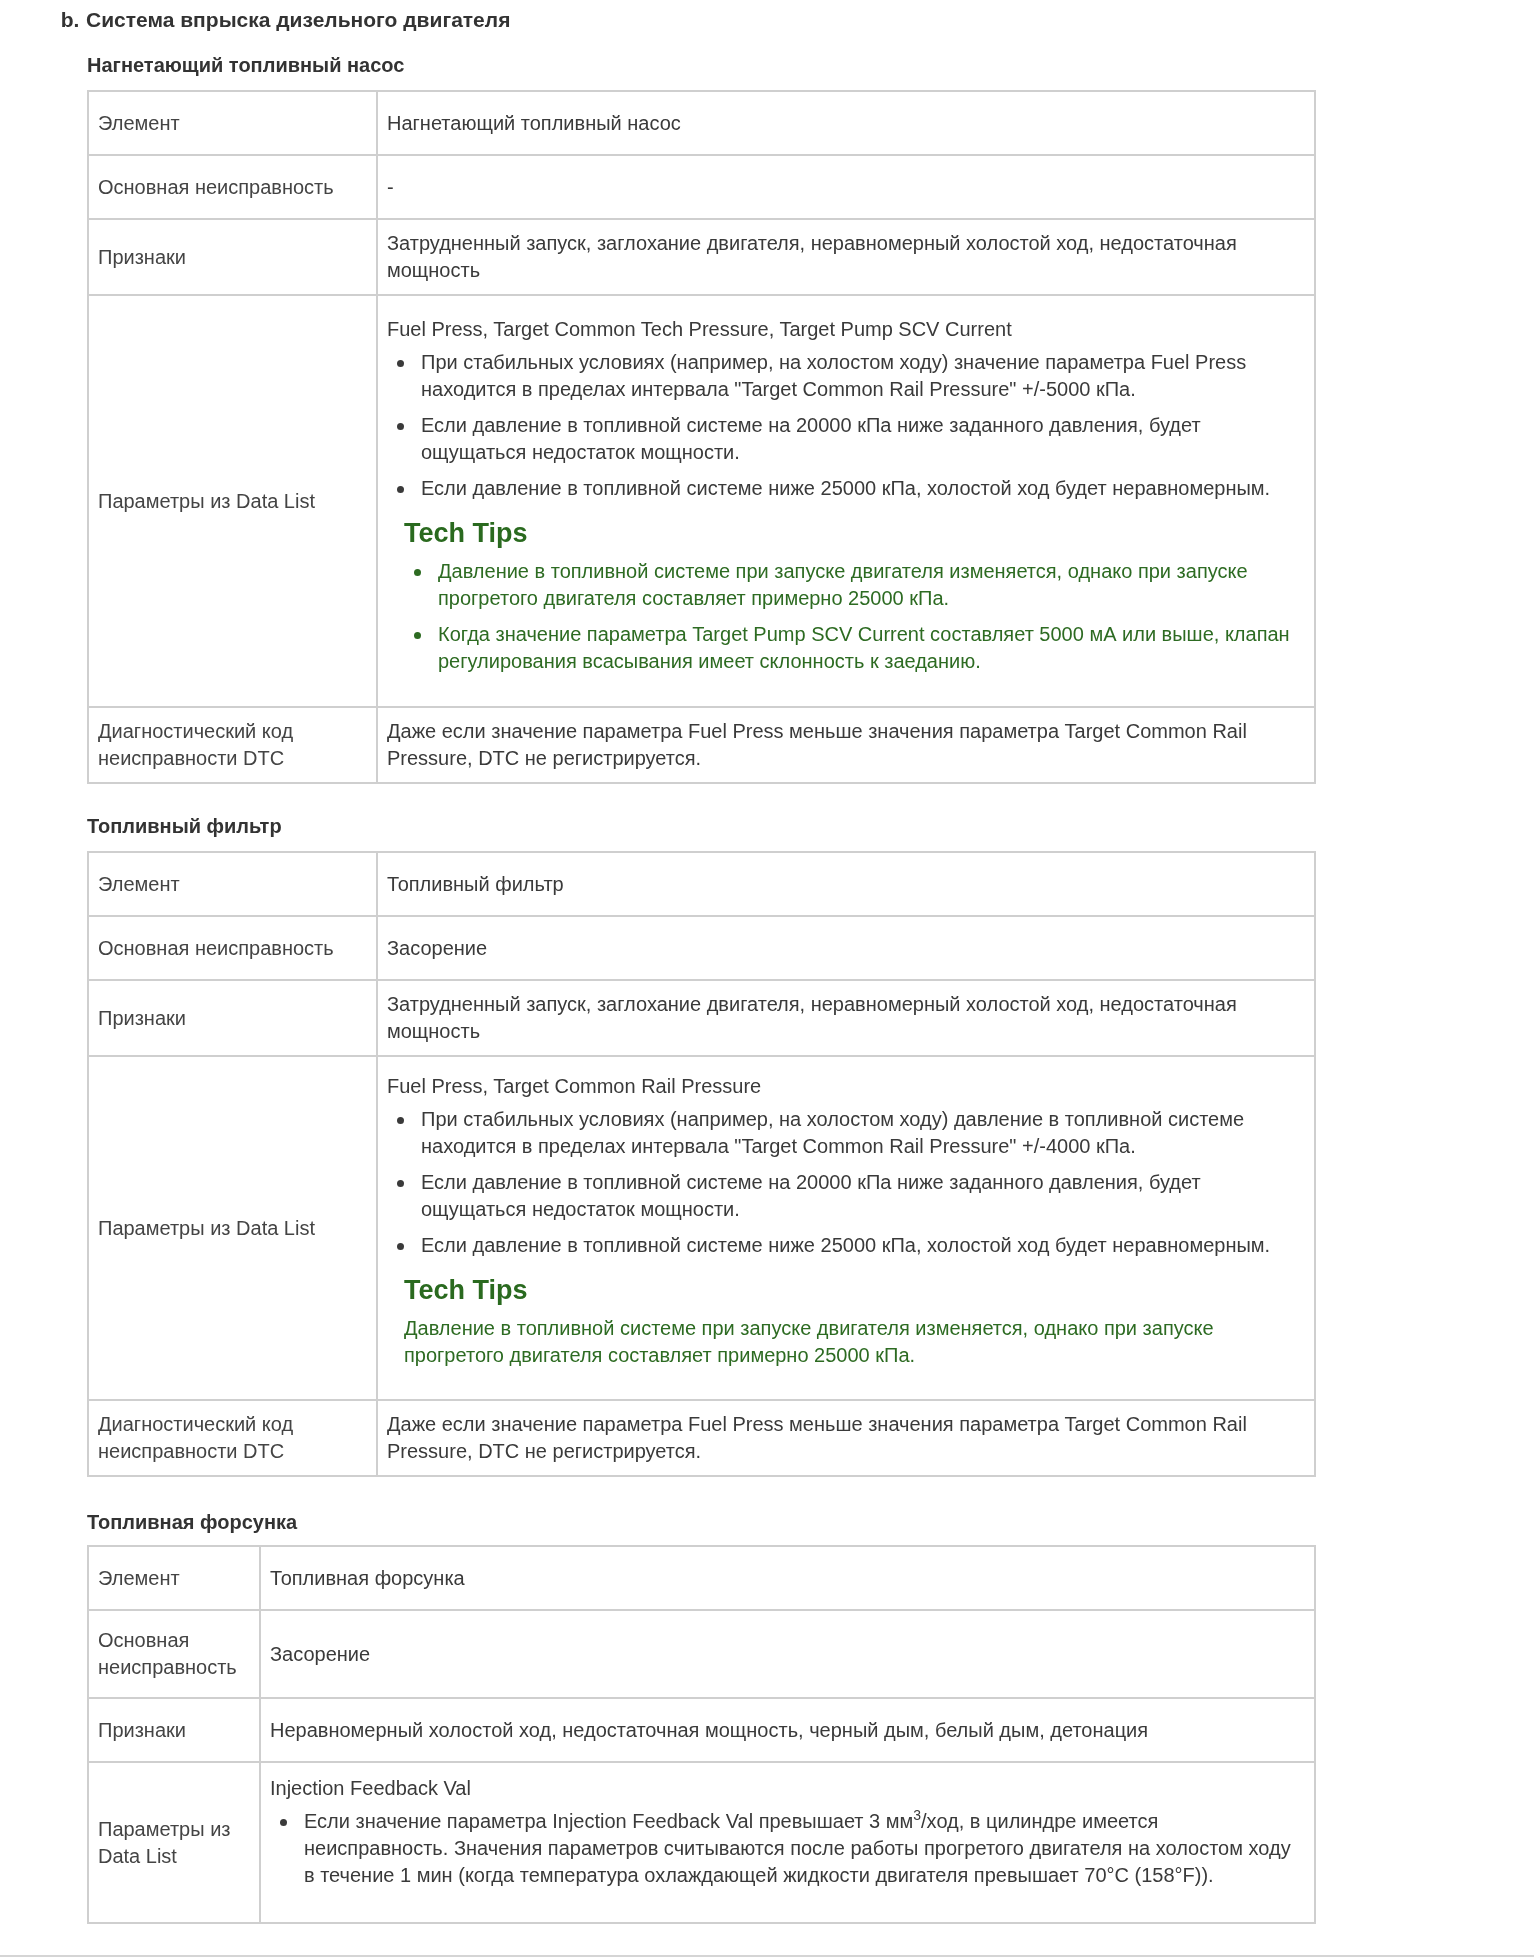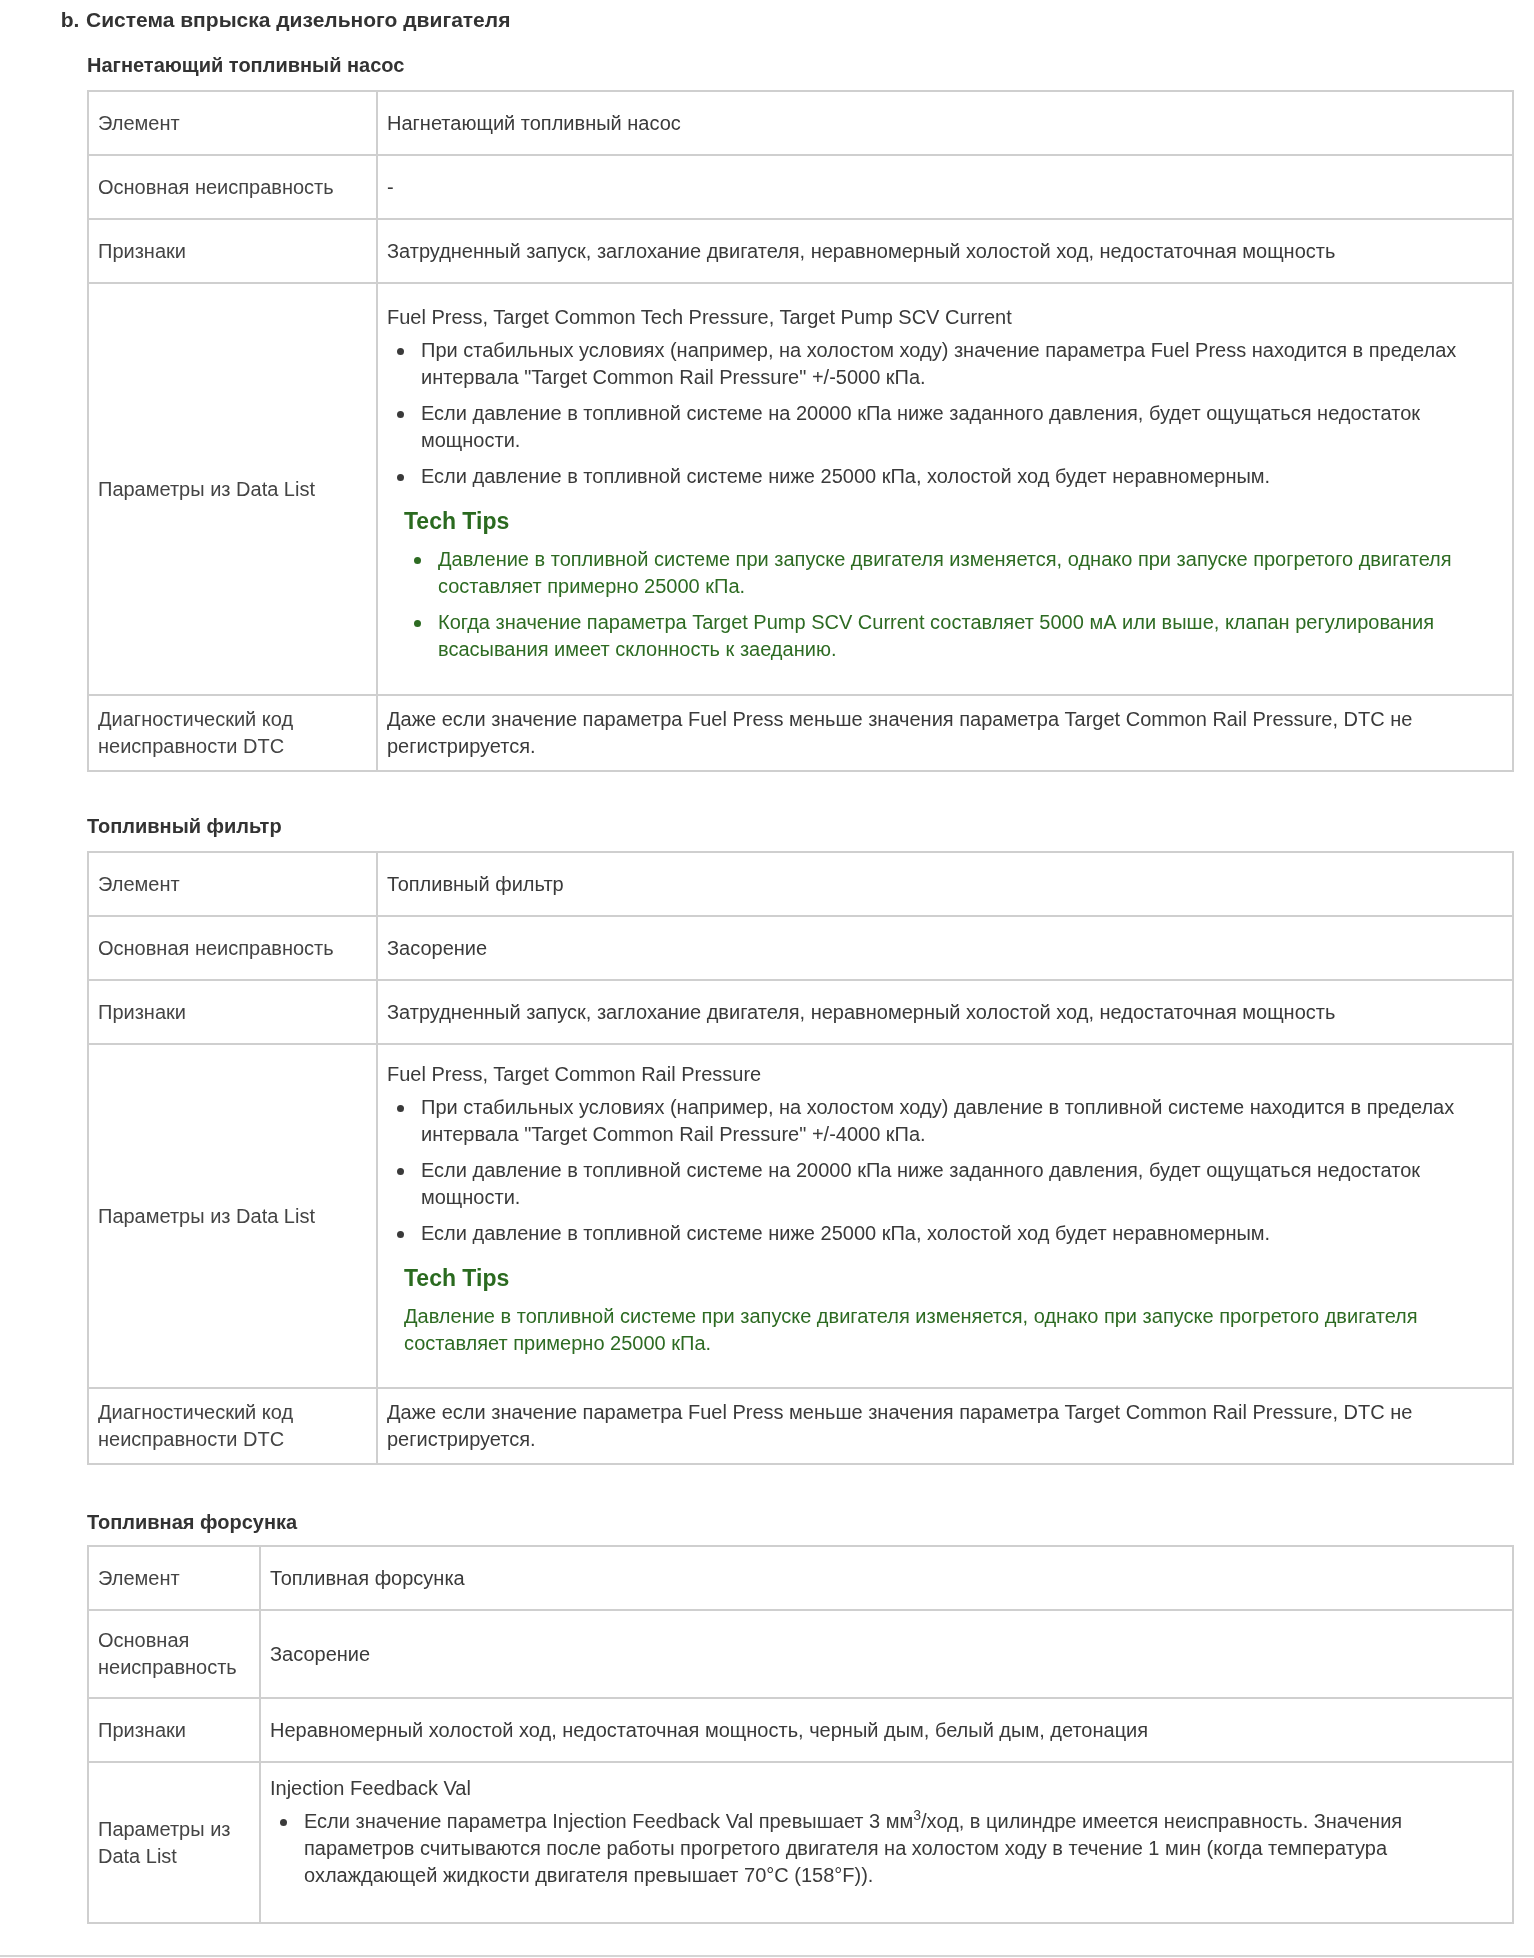--- a/index.html
+++ b/index.html
@@ -13,41 +13,41 @@
     font-size: 21px; font-weight: bold; color: #333;
     margin: 0;
     text-align: center;
   }
   .section-title .marker { display: inline-block; width: 32px; }
   .sub-title {
     position: absolute; left: 87px;
     font-size: 20px; font-weight: bold; color: #333; margin: 0;
   }
   table.spec {
-    position: absolute; left: 87px; width: 1427px;
+    position: absolute; left: 87px; width: 1229px;
     border-collapse: collapse; table-layout: fixed;
     font-size: 20px; line-height: 27px;
   }
   table.spec td {
     border: 2px solid #cfcfcf;
     padding: 10px 9px;
     vertical-align: middle;
     color: #3a3a3a;
   }
   table.spec td.label { color: #444; }
   .plain-row td { height: 42px; }
   ul.bullets { margin: 6px 0 0 0; padding-left: 34px; list-style: none; }
   ul.bullets li { position: relative; margin-bottom: 9px; }
   ul.bullets li::before {
     content: ""; position: absolute; left: -24px; top: 11px;
     width: 7px; height: 7px; border-radius: 50%; background: #3a3a3a;
   }
   .params-head { margin-top: 2px; }
   .tech-tips { margin-left: 17px; margin-top: 14px; color: #2d6b22; }
-  .tech-tips .tt-title { font-size: 23px; font-weight: bold; line-height: 34px; margin-bottom: 8px; color: #2a6a1f; }
+  .tech-tips .tt-title { font-size: 27px; font-weight: bold; line-height: 34px; margin-bottom: 8px; color: #2a6a1f; }
   .tech-tips ul { margin: 0; padding-left: 34px; list-style: none; }
   .tech-tips ul li { position: relative; margin-bottom: 9px; color: #2d6b22; }
   .tech-tips ul li::before {
     content: ""; position: absolute; left: -24px; top: 11px;
     width: 7px; height: 7px; border-radius: 50%; background: #2d6b22;
   }
   .tech-tips .tt-text { color: #2d6b22; }
   sup { font-size: 14px; line-height: 0; vertical-align: 8px; }
   .bottom-rule {
     position: absolute; left: 0; top: 1955px; width: 1534px; height: 2px; background: #d5d5d5;

